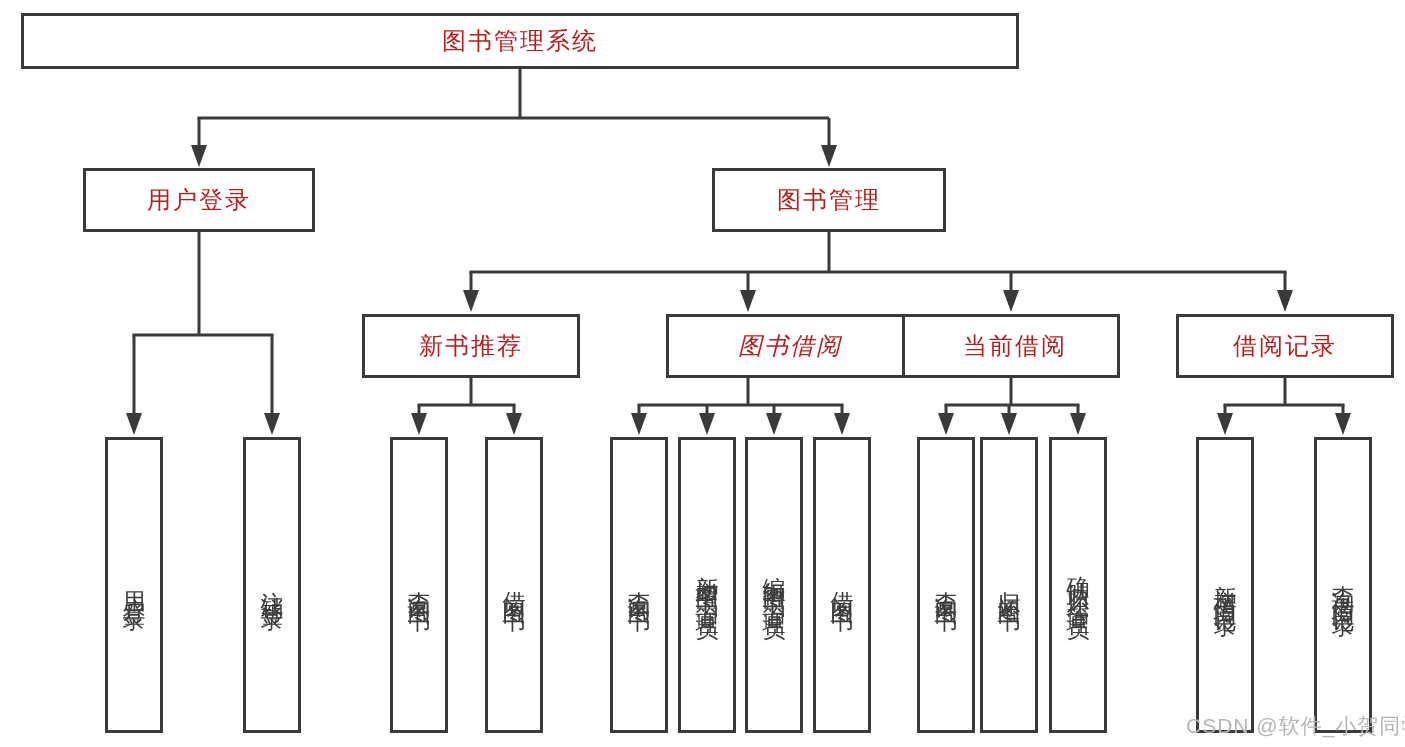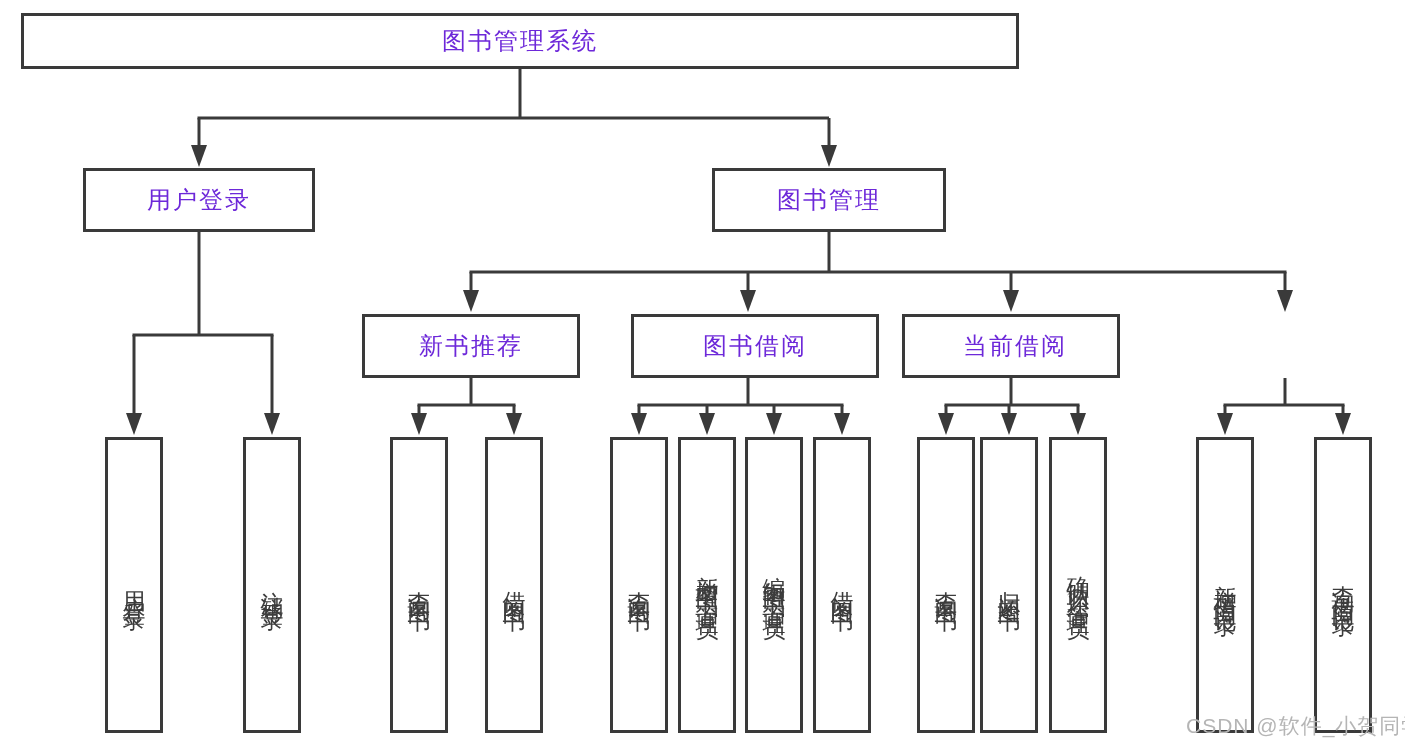--- a/index.html
+++ b/index.html
@@ -23,21 +23,21 @@
     background: #ffffff;
     display: flex;
     align-items: center;
     justify-content: center;
     color: #3c3c3c;
   }
   .hnode span {
     font-size: 24px;
     letter-spacing: 2px;
     white-space: nowrap;
-    color: #6d28d9;
+    color: #b91c1c;
   }
   .root  { left: 21px;  top: 13px;  width: 998px; height: 56px; }
   .lvl1  { top: 168px; height: 64px; }
   .lvl2  { top: 314px; height: 64px; }
   .leaf  { top: 437px; height: 296px; width: 58px; }
   .leaf span {
     writing-mode: vertical-rl;
     text-orientation: mixed;
     font-size: 23px;
     letter-spacing: 6px;
@@ -136,26 +136,29 @@
   <div class="node hnode lvl1" style="left:83px; width:232px;">
     <span>用户登录</span>
   </div>
   <div class="node hnode lvl2" style="left:362px; width:218px;">
     <span>新书推荐</span>
   </div>
 
   <div class="node hnode lvl1" style="left:712px; width:234px;">
     <span>图书管理</span>
   </div>
-  <div class="node hnode lvl2" style="left:631px; width:248px;">
+  <div class="node hnode lvl2" style="left:666px; width:248px;font-style:italic;">
     <span>图书借阅</span>
   </div>
   <div class="node hnode lvl2" style="left:902px; width:218px;padding-left:8px;">
     <span>当前借阅</span>
   </div>
+  <div class="node hnode lvl2" style="left:1176px; width:218px;">
+    <span>借阅记录</span>
+  </div>
 
   <div class="node leaf" style="left:105px;">
     <span>用户登录</span>
   </div>
   <div class="node leaf" style="left:243px;">
     <span>注销登录</span>
   </div>
 
   <div class="node leaf" style="left:390px;">
     <span>查询图书</span>

